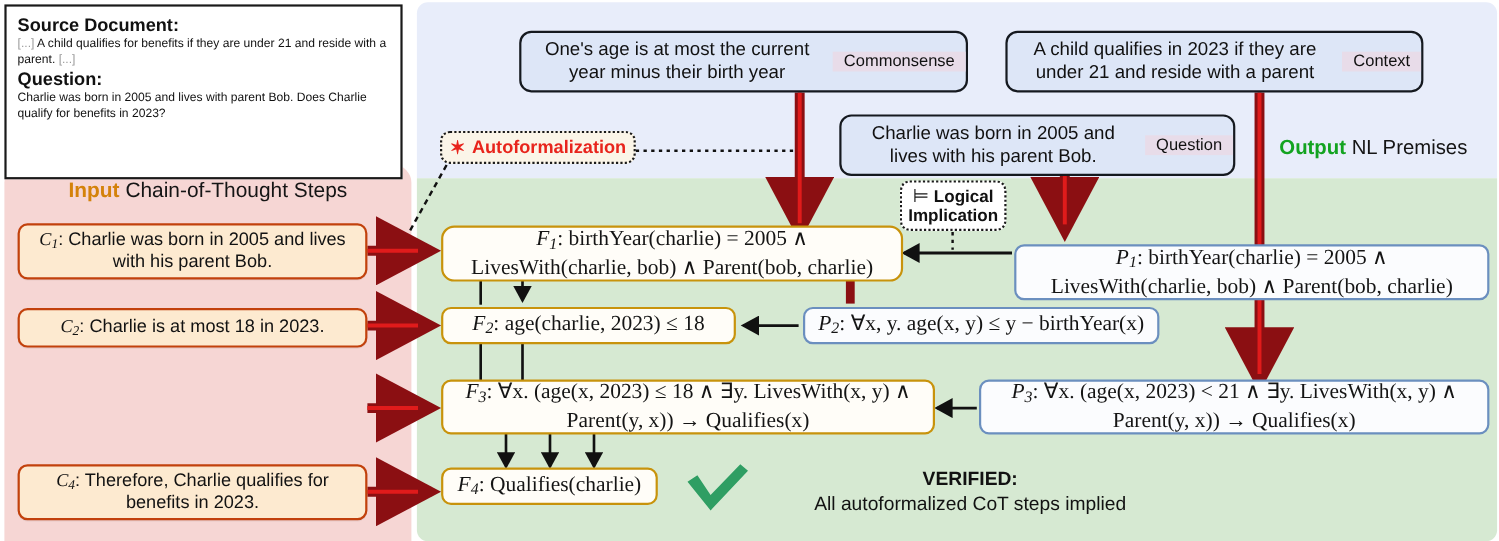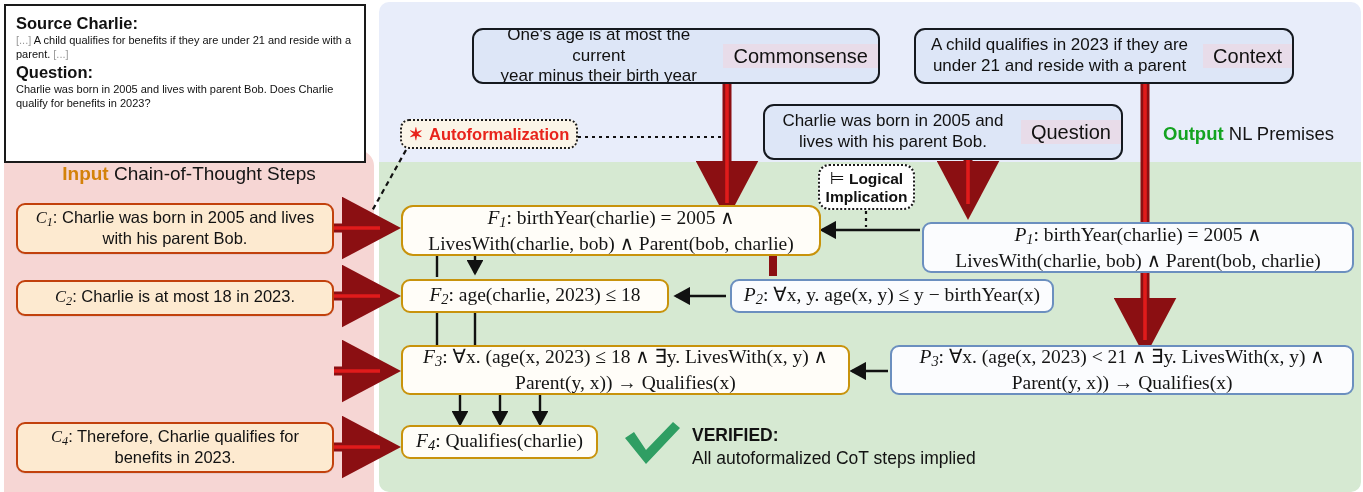--- a/index.html
+++ b/index.html
@@ -101,21 +101,21 @@
     flex: 1 1 auto;
     display:flex; align-items:center; justify-content:center;
     text-align:center;
     padding: 3px 9px;
   }
   .nl-tag {
     background: #e8dce9;
     display:flex; align-items:center; justify-content:center;
     padding: 0 10px;
     white-space: nowrap;
-    font-size: 20px;
+    font-size: 15px;
   }
 
   .dotted-box {
     border: 2.5px dotted #1a1a1a;
     border-radius: 9px;
     background: #fbf5e8;
     display:flex; align-items:center; justify-content:center;
     gap:6px;
     font-weight:bold; font-size:16.5px; color:#e8241c;
     padding: 2px 9px;
@@ -150,21 +150,21 @@
 
   <div class="abs panel-nl"></div>
   <div class="abs panel-logic"></div>
   <div class="abs panel-input">
     <div class="panel-input-title">
       <b>Input</b><span> Chain-of-Thought Steps</span>
     </div>
   </div>
 
   <div class="abs panel-source">
-    <div class="src-head">Source Charlie:</div>
+    <div class="src-head">Source Document:</div>
     <div class="src-body"><span class="ellip">[...]</span><span> A child qualifies for benefits if they are under 21 and reside with a parent. </span><span class="ellip">[...]</span></div>
     <div class="src-head">Question:</div>
     <div class="src-body">Charlie was born in 2005 and lives with parent Bob. Does Charlie qualify for benefits in 2023?</div>
   </div>
 
   <svg class="overlay" viewBox="0 0 1363 492">
     <defs>
       <marker id="ah-red" markerWidth="7" markerHeight="7" refX="5.6" refY="3.5" orient="auto">
         <path d="M0,0 L6.6,3.5 L0,7 z" fill="#8b0f12"></path>
       </marker>
@@ -258,21 +258,21 @@
 
   <div class="out-label" style="left:1163px; top:123px;">
     <b>Output</b><span> NL Premises</span>
   </div>
 
   <div class="abs dotted-box" style="left:400px; top:119px; width:178px; height:30px;">
     <span style="color:#e8241c;font-size:17px;line-height:1;">✶</span>
     <span>Autoformalization</span>
   </div>
 
-  <div class="abs dotted-box2" style="left:818px; top:164px; width:97px; height:46px;border-radius:11px;">
+  <div class="abs dotted-box2" style="left:818px; top:164px; width:97px; height:46px;">
     <div><span class="turn">⊨</span><span> Logical</span></div>
     <div>Implication</div>
   </div>
 
   <div class="abs box f-box" style="left:401px; top:205px; width:420px; height:51px;border-radius:12px;">
     <span><span class="mathv">F</span><span class="mathv sub">1</span>: <span>birthYear(charlie) = 2005 ∧</span><br><span>LivesWith(charlie, bob) ∧ Parent(bob, charlie)</span></span>
   </div>
 
   <div class="abs box f-box" style="left:401px; top:279px; width:268px; height:34px;">
     <span><span class="mathv">F</span><span class="mathv sub">2</span>: <span>age(charlie, 2023) ≤ 18</span></span>
@@ -294,18 +294,18 @@
     <span><span class="mathv">P</span><span class="mathv sub">2</span>: <span>∀x, y. age(x, y) ≤ y − birthYear(x)</span></span>
   </div>
 
   <div class="abs box p-box" style="left:890px; top:345px; width:464px; height:50px;">
     <span><span class="mathv">P</span><span class="mathv sub">3</span>: <span>∀x. (age(x, 2023) &lt; 21 ∧ ∃y. LivesWith(x, y) ∧</span><br><span>Parent(y, x)) → Qualifies(x)</span></span>
   </div>
 
   <svg class="abs" style="left:621px; top:421px; width:62px; height:46px;" viewBox="0 0 62 46">
     <path d="M4,17 L13,11 L25,29 L52,1 L59,7 L25,43 Z" fill="#2f9e63"></path>
   </svg>
-  <div class="abs verified" style="left:692px; top:424px; width:380px;">
+  <div class="abs verified" style="left:692px; top:424px; width:380px;text-align:center;">
     <b>VERIFIED:</b><br>
     <span>All autoformalized CoT steps implied</span>
   </div>
 
 </div>
 
 </body></html>

